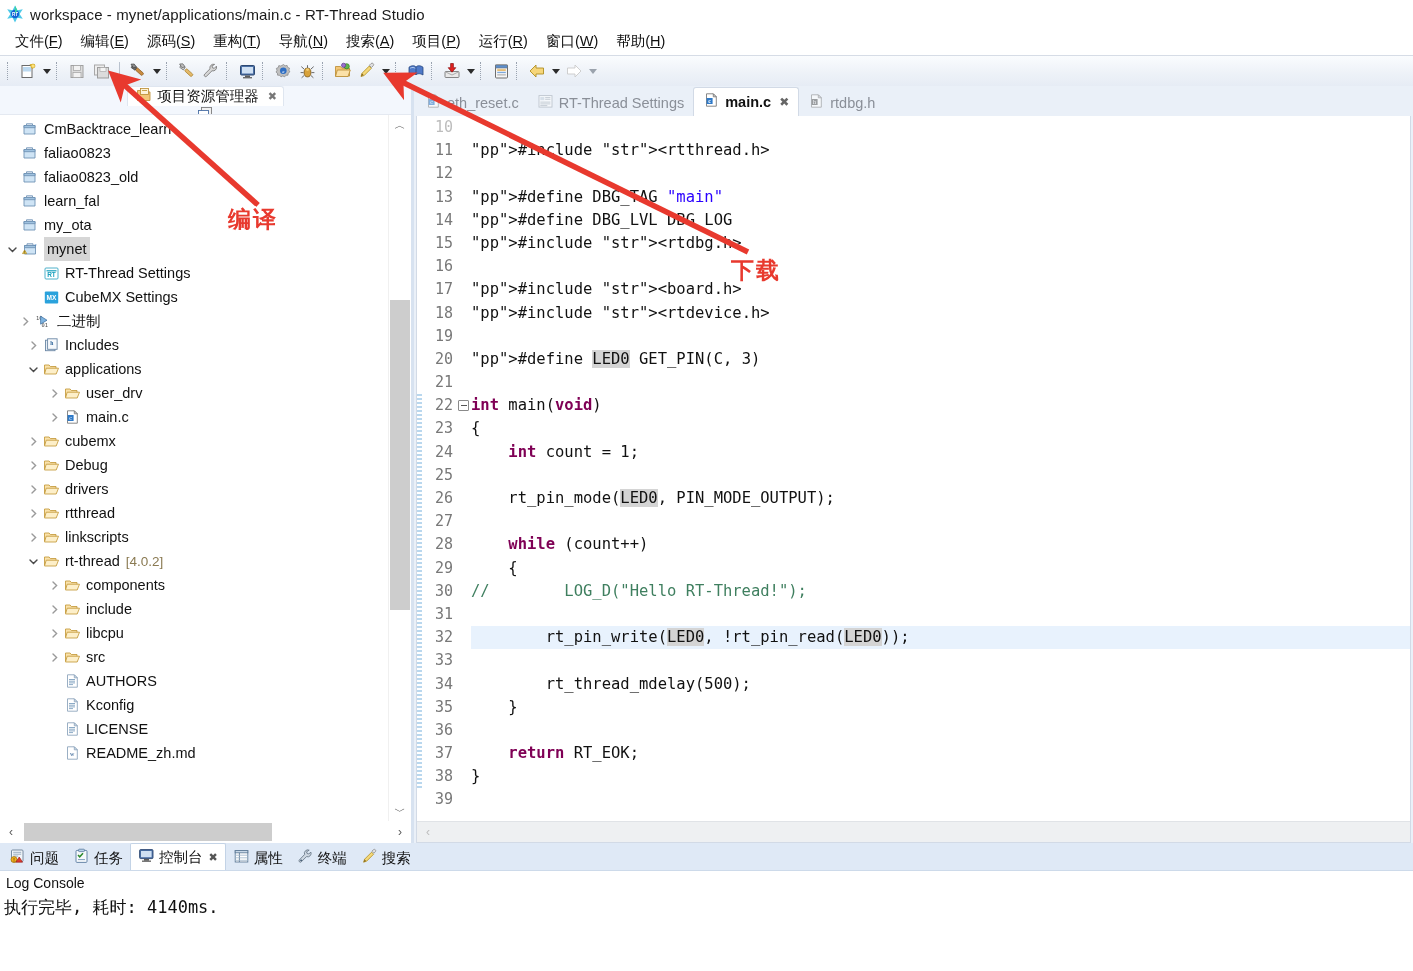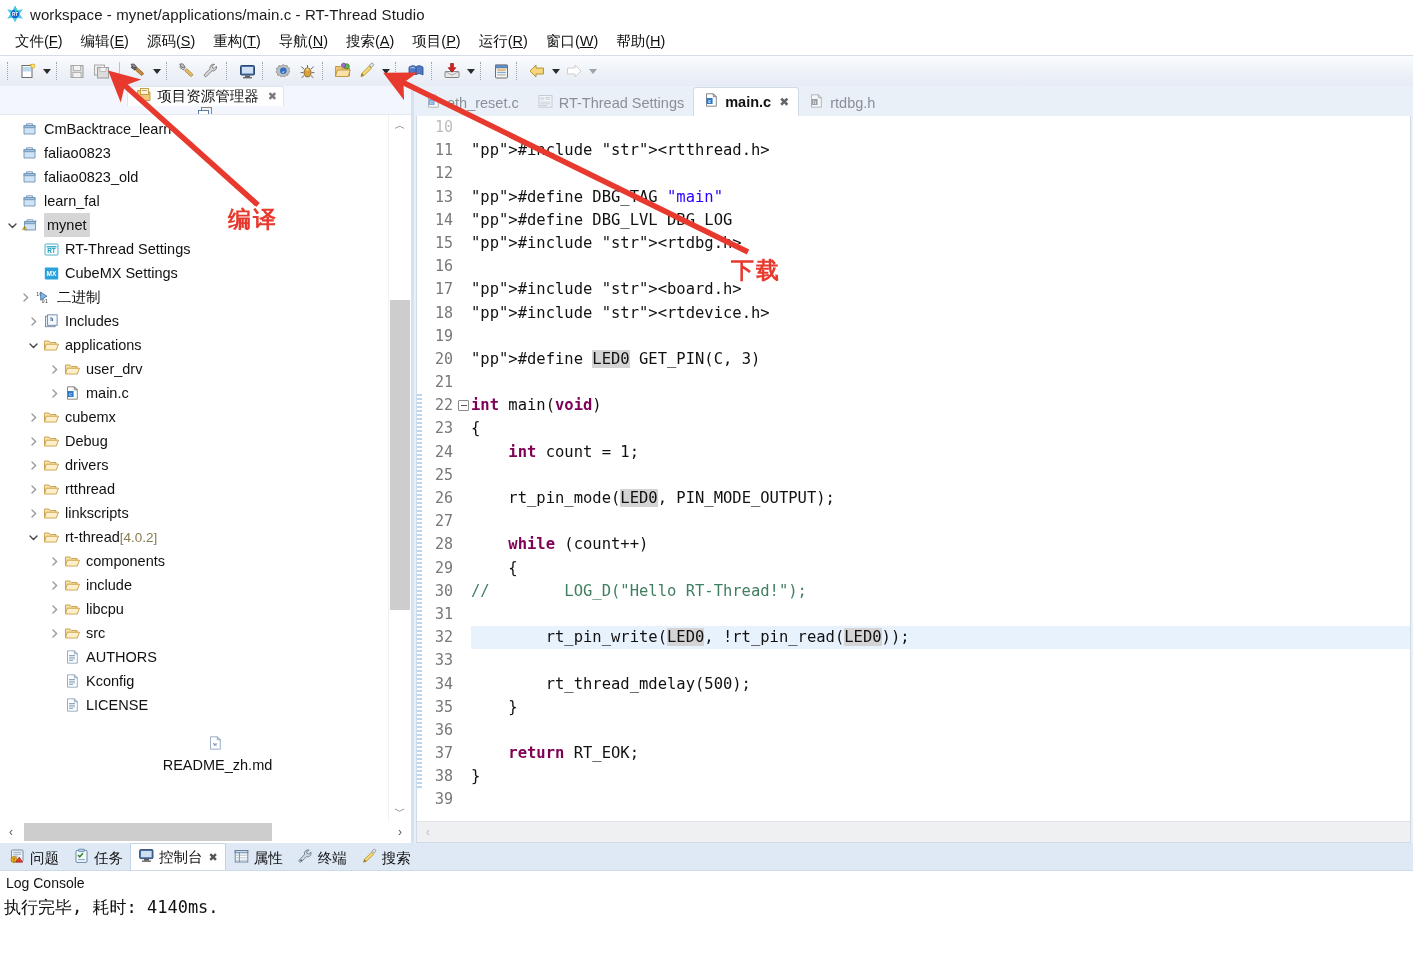--- a/index.html
+++ b/index.html
@@ -56,21 +56,21 @@
   .vbtn{width:24px;height:22px;display:flex;align-items:center;justify-content:center;border-radius:2px;}
   .vbtn.active{background:#cfe6fb;border:1px solid #8fbde8;}
   #exp-body{flex:1;position:relative;overflow:hidden;background:#fff;
             border-top:1px solid #e4e9f1;}
   #tree{position:absolute;left:0;top:0;right:22px;bottom:0;overflow:hidden;padding-top:2px;}
   .trow{height:24px;display:flex;align-items:center;font-size:14.5px;color:#111;white-space:nowrap;}
   .trow .twist{width:16px;height:24px;display:flex;align-items:center;justify-content:center;flex:0 0 16px;}
   .trow .ficon{width:20px;height:24px;display:flex;align-items:center;justify-content:center;flex:0 0 20px;margin-right:4px;}
   .trow .tlabel{line-height:24px;}
   .trow.sel .tlabel{background:#d6d6d6;padding:0 3px;}
-  .ver{color:#8a7a52;margin-left:0;font-size:13.5px;}
+  .ver{color:#8a7a52;margin-left:6px;font-size:13.5px;}
   
   #exp-vscroll{position:absolute;right:0;top:0;width:22px;bottom:0;background:#ffffff;
                border-left:1px solid #f0f0f0;}
   #exp-vscroll .arrow{height:20px;display:flex;align-items:center;justify-content:center;color:#5a5a5a;font-size:11px;}
   #exp-vthumb{position:absolute;left:1px;width:20px;background:#cdcdcd;}
   #exp-hscroll{height:22px;background:#ffffff;display:flex;align-items:center;position:relative;}
   #exp-hscroll .arrow{width:22px;display:flex;align-items:center;justify-content:center;color:#5a5a5a;font-size:12px;}
   #exp-hthumb{position:absolute;left:24px;top:2px;height:18px;width:248px;background:#cdcdcd;}
 
   
@@ -378,20 +378,31 @@
             <span class="twist"></span>
             <span class="ficon">
               <svg width="17" height="17" viewBox="0 0 17 17">
                 <path d="M2 4.5h11v8.5H2z" fill="#cfe4f5" stroke="#6f93b5" stroke-width=".9"></path>
                 <path d="M2 4.5h11v2.2H2z" fill="#9fc2e0" stroke="#6f93b5" stroke-width=".9"></path>
                 <path d="M4.5 2.8h6v1.7h-6z" fill="#e8eff6" stroke="#6f93b5" stroke-width=".9"></path>
               </svg>
             </span>
             <span class="tlabel">learn_fal</span>
           </div>
+          <div class="trow" style="padding-left: 4px;">
+            <span class="twist"></span>
+            <span class="ficon">
+              <svg width="17" height="17" viewBox="0 0 17 17">
+                <path d="M2 4.5h11v8.5H2z" fill="#cfe4f5" stroke="#6f93b5" stroke-width=".9"></path>
+                <path d="M2 4.5h11v2.2H2z" fill="#9fc2e0" stroke="#6f93b5" stroke-width=".9"></path>
+                <path d="M4.5 2.8h6v1.7h-6z" fill="#e8eff6" stroke="#6f93b5" stroke-width=".9"></path>
+              </svg>
+            </span>
+            <span class="tlabel">my_ota</span>
+          </div>
           <div class="trow sel" style="padding-left: 4px;">
             <span class="twist">
               <svg width="11" height="11" viewBox="0 0 11 11">
                 <path d="M2 4 L5.5 7.6 L9 4" fill="none" stroke="#4a4a4a" stroke-width="1.4" stroke-linecap="round"></path>
               </svg>
             </span>
             <span class="ficon">
               <svg width="17" height="17" viewBox="0 0 17 17">
                 <path d="M2.5 4.5h11v8.5h-11z" fill="#cfe4f5" stroke="#6f93b5" stroke-width=".9"></path>
                 <path d="M2.5 4.5h11v2.2h-11z" fill="#9fc2e0" stroke="#6f93b5" stroke-width=".9"></path>
@@ -665,21 +676,21 @@
             <span class="twist"></span>
             <span class="ficon">
               <svg width="17" height="17" viewBox="0 0 17 17">
                 <path d="M3.5 1.8h6.8l3 3v9.4H3.5z" fill="#ffffff" stroke="#8ea6bd" stroke-width=".9"></path>
                 <path d="M10.3 1.8v3h3z" fill="#dfe8f0" stroke="#8ea6bd" stroke-width=".9"></path>
                 <path d="M5 6.5h6M5 8.2h6M5 9.9h6M5 11.6h4" stroke="#7fa0bf" stroke-width=".9"></path>
               </svg>
             </span>
             <span class="tlabel">LICENSE</span>
           </div>
-          <div class="trow" style="padding-left: 46px; flex-direction: column;">
+          <div class="trow" style="padding-left: 46px;">
             <span class="twist"></span>
             <span class="ficon">
               <svg width="17" height="17" viewBox="0 0 17 17">
                 <path d="M3.5 1.8h6.8l3 3v9.4H3.5z" fill="#ffffff" stroke="#8ea6bd" stroke-width=".9"></path>
                 <path d="M10.3 1.8v3h3z" fill="#dfe8f0" stroke="#8ea6bd" stroke-width=".9"></path>
                 <text x="8.2" y="11.4" font-size="6" text-anchor="middle" fill="#5a7fa8" font-family="Liberation Serif, serif" font-weight="bold">w</text>
               </svg>
             </span>
             <span class="tlabel">README_zh.md</span>
           </div>

